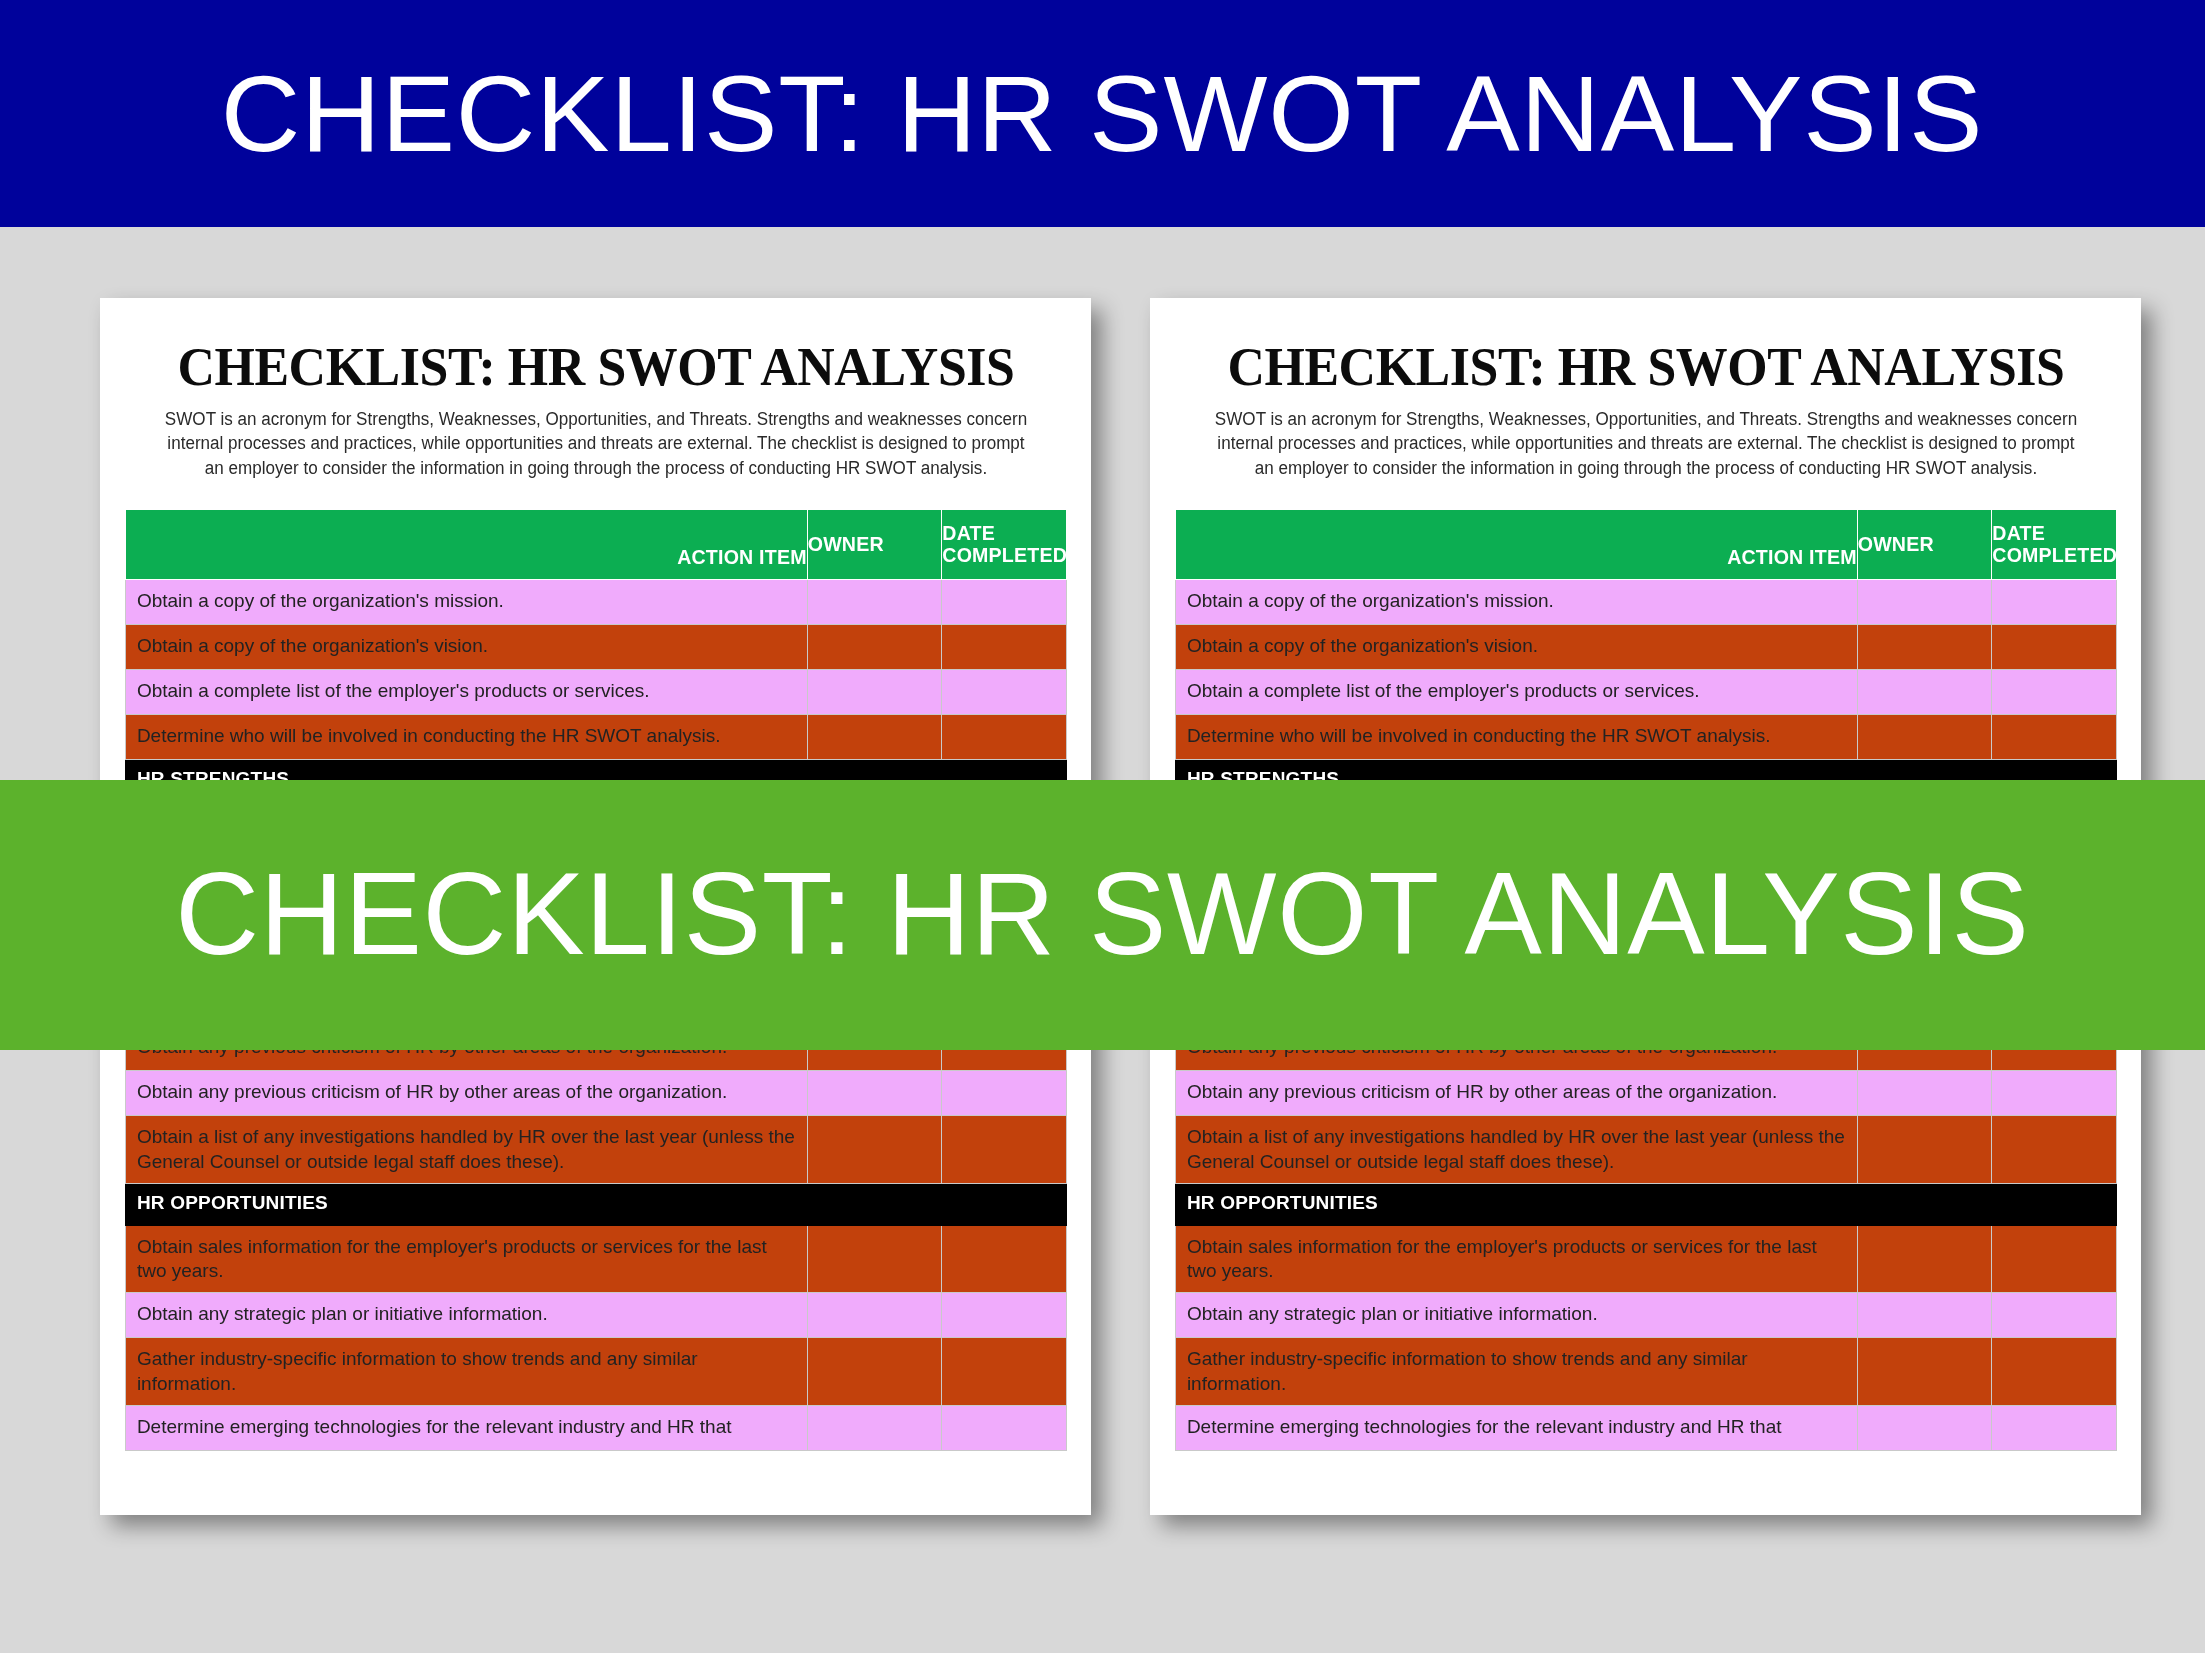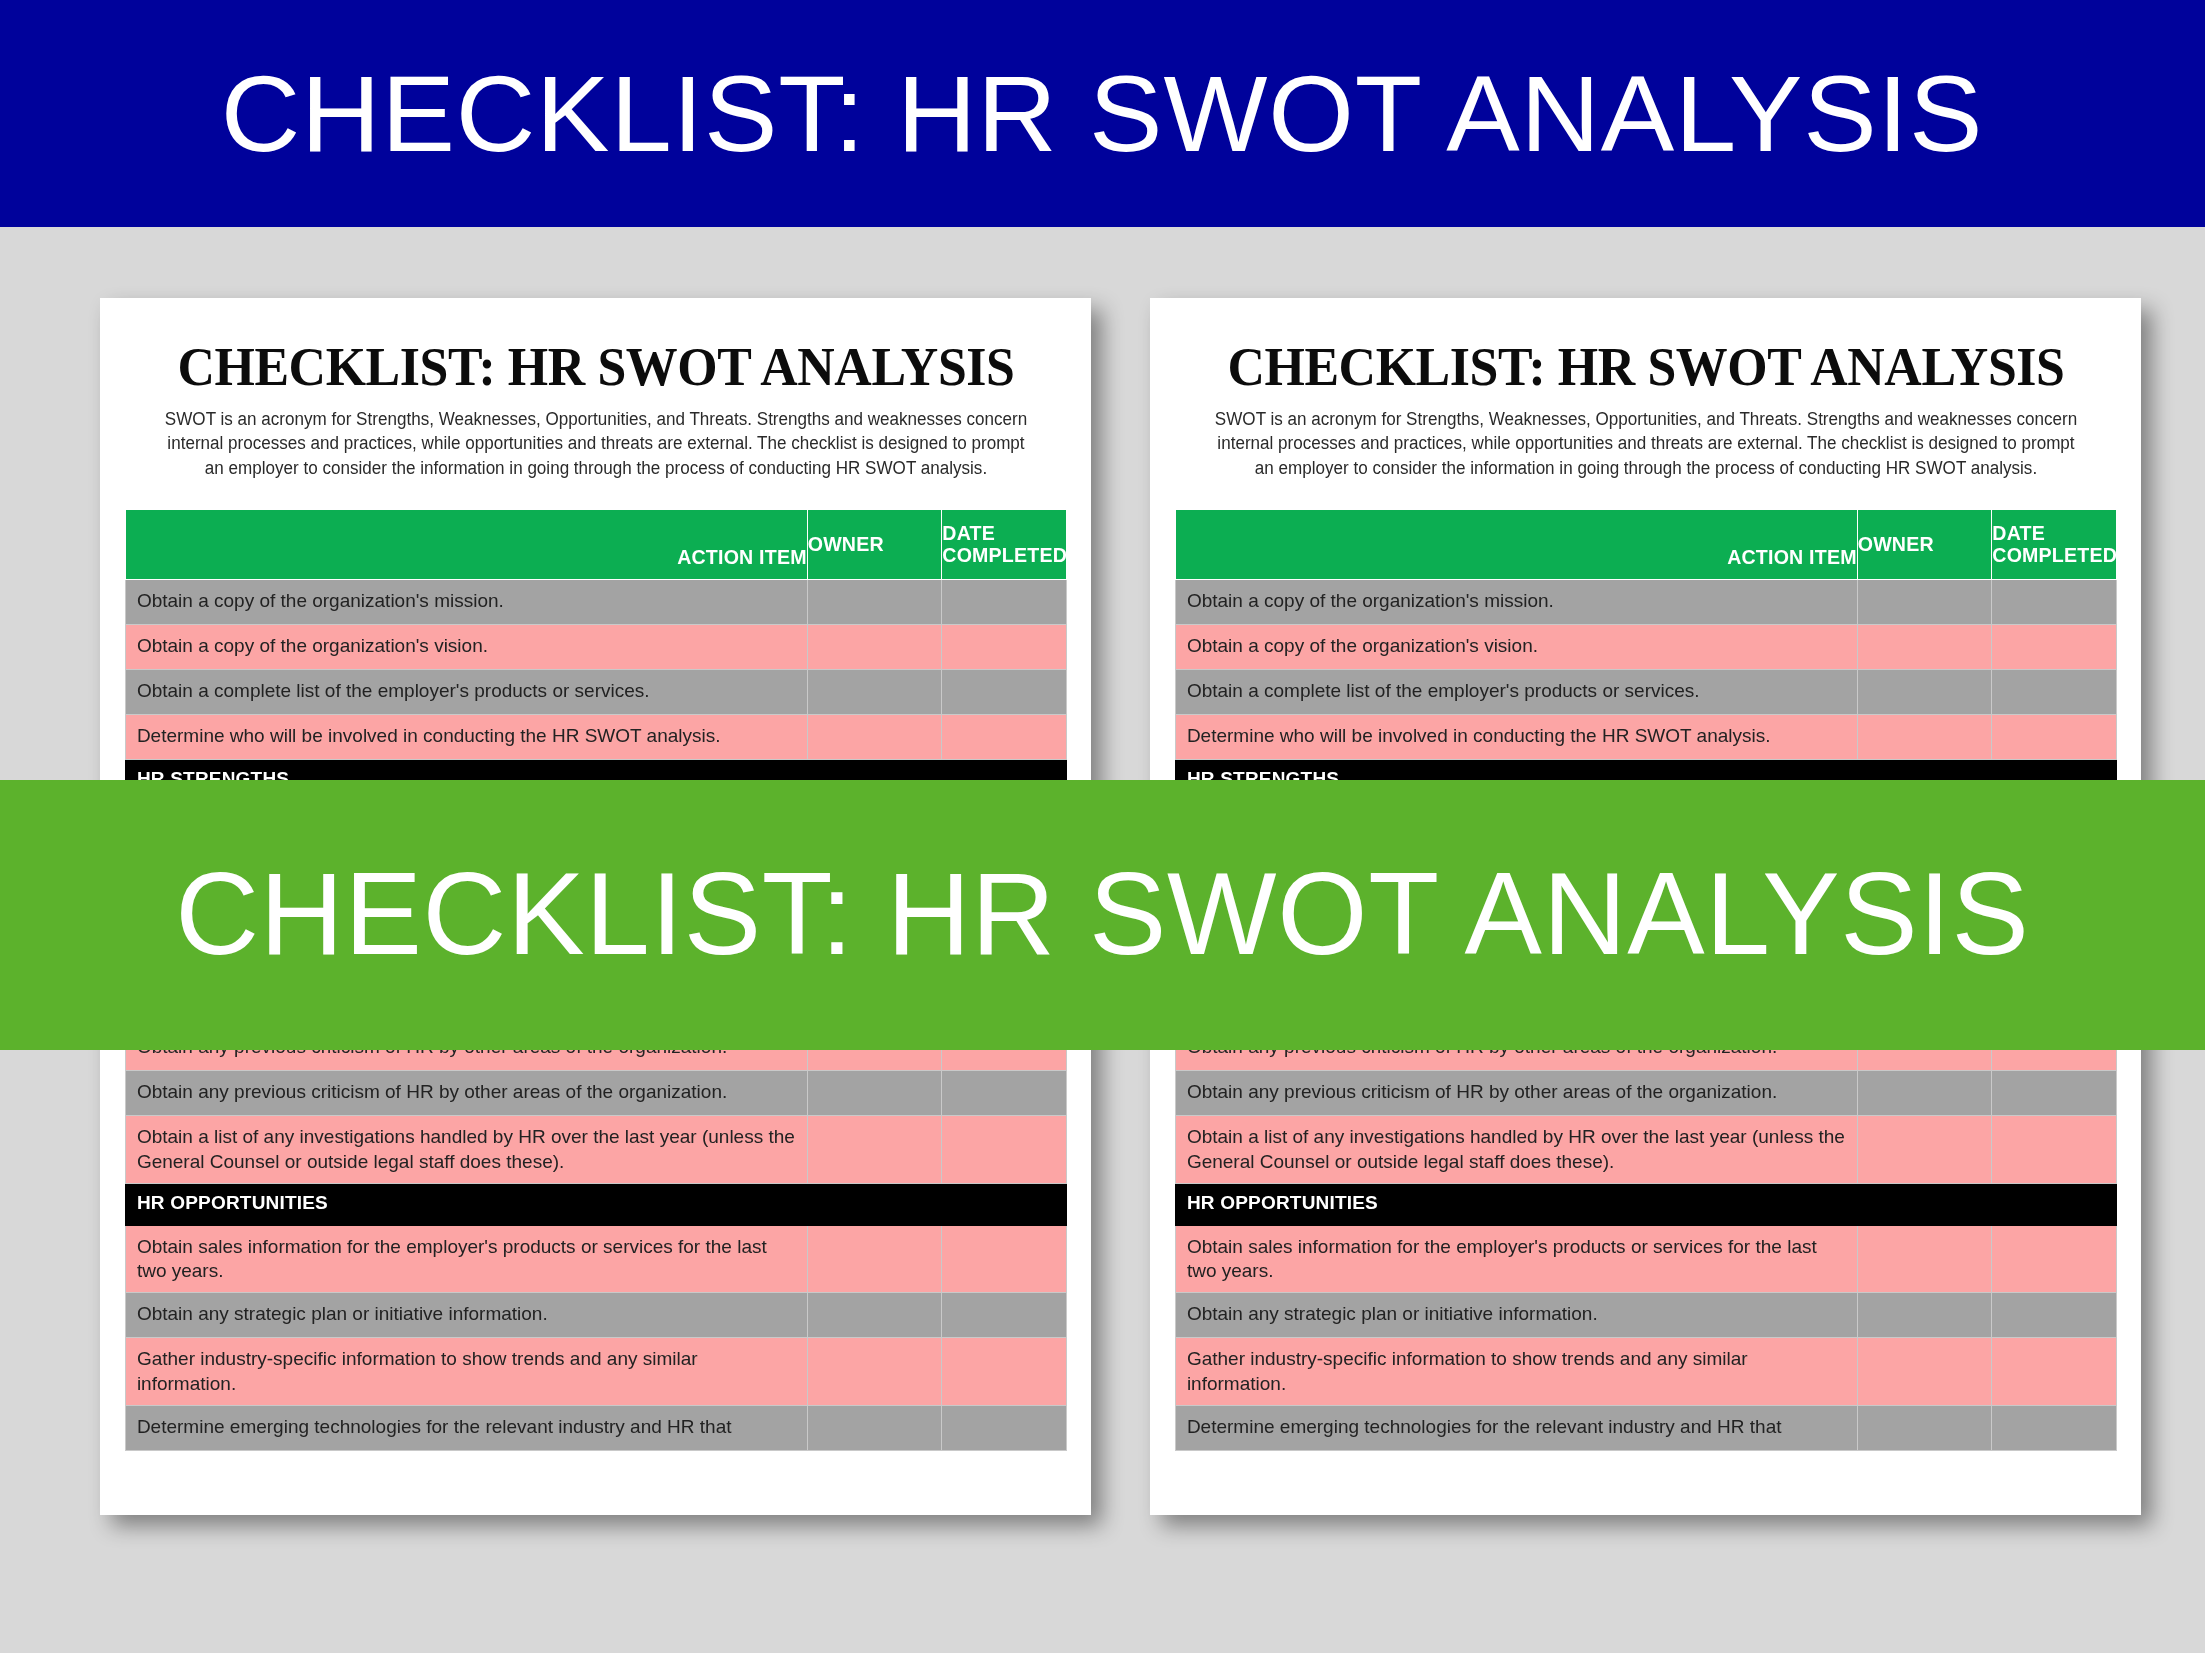--- a/index.html
+++ b/index.html
@@ -144,22 +144,22 @@
   .clist td {
     border: 0.8px solid #c9c9c9;
     font-family: "Liberation Sans", sans-serif;
     font-size: 19px;
     color: #222222;
     padding: 9px 8.2px 9px 11.4px;
     vertical-align: top;
     line-height: 1.28;
     height: 26px;
   }
-  .clist tr.odd td  { background: #a3a3a3; }
-  .clist tr.even td { background: #fca5a5; }
+  .clist tr.odd td  { background: #f0abfc; }
+  .clist tr.even td { background: #c2410c; }
 
   .clist tr.section td {
     background: #000000;
     color: #ffffff;
     font-weight: bold;
     font-size: 19px;
     letter-spacing: 0.2px;
     border: 0.8px solid #000000;
     padding: 7.4px 8.2px 7.4px 11.4px;
   }

